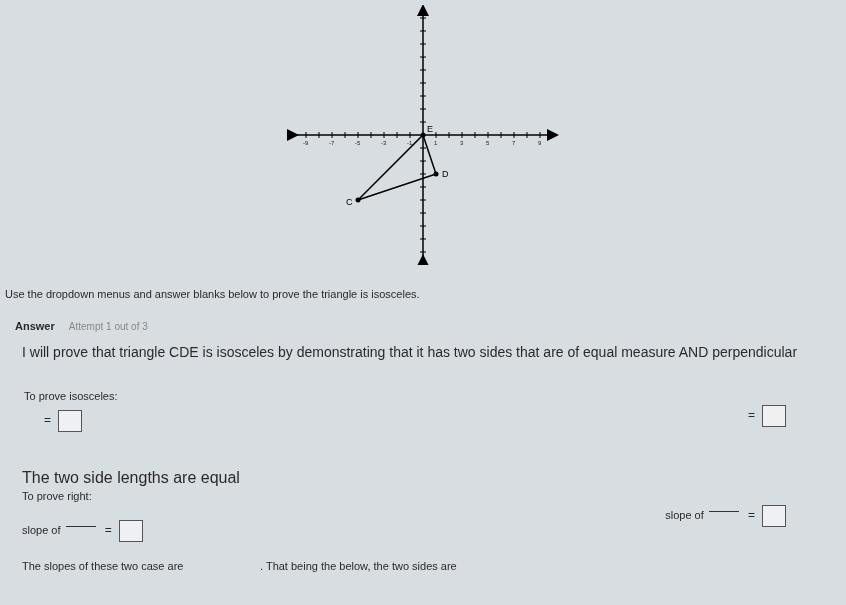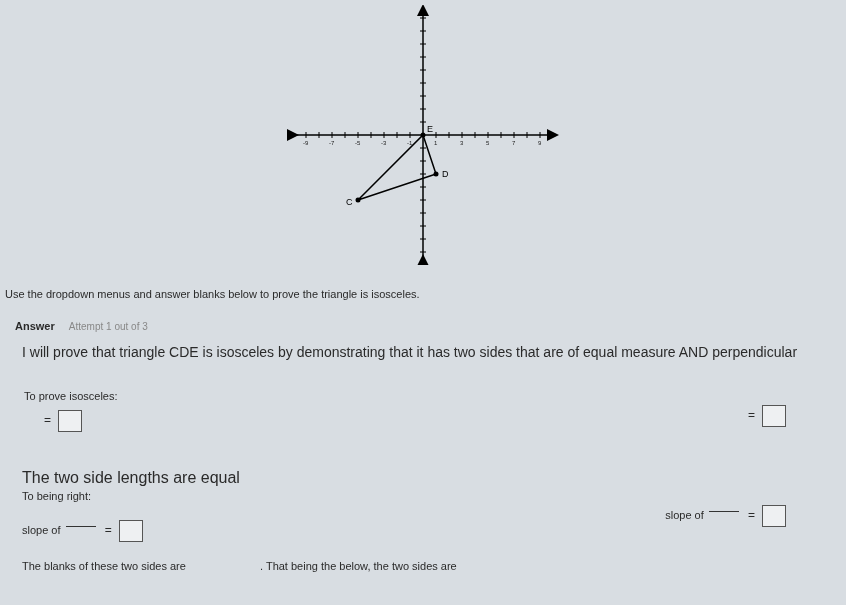--- a/index.html
+++ b/index.html
@@ -212,30 +212,30 @@
   <span class="blank-box"></span>
 </div>
 
 <div class="iso-blank-row-right">
   <span class="equal-sign">=</span>
   <span class="blank-box"></span>
 </div>
 
 <div class="side-lengths-equal">The two side lengths are  equal</div>
 
-<div class="to-prove-right">To being right:</div>
+<div class="to-prove-right">To prove right:</div>
 
 <div class="slope-left">
   <span>slope of</span>
   <span class="overline"></span>
   <span class="equal-sign">=</span>
   <span class="blank-box"></span>
 </div>
 
 <div class="slope-right">
   <span>slope of</span>
   <span class="overline"></span>
   <span class="equal-sign">=</span>
   <span class="blank-box"></span>
 </div>
 
-<div class="slopes-are">The blanks of these two sides are</div>
+<div class="slopes-are">The slopes of these two case are</div>
 <div class="that-being">. That being the below, the two sides are</div>
 
 </body></html>

